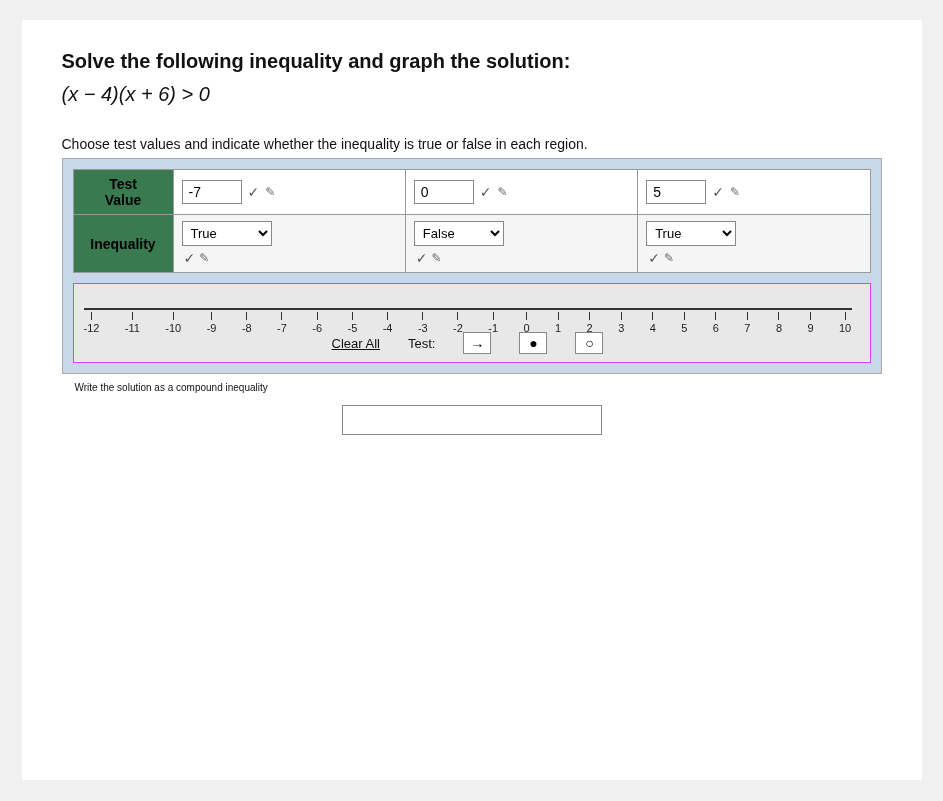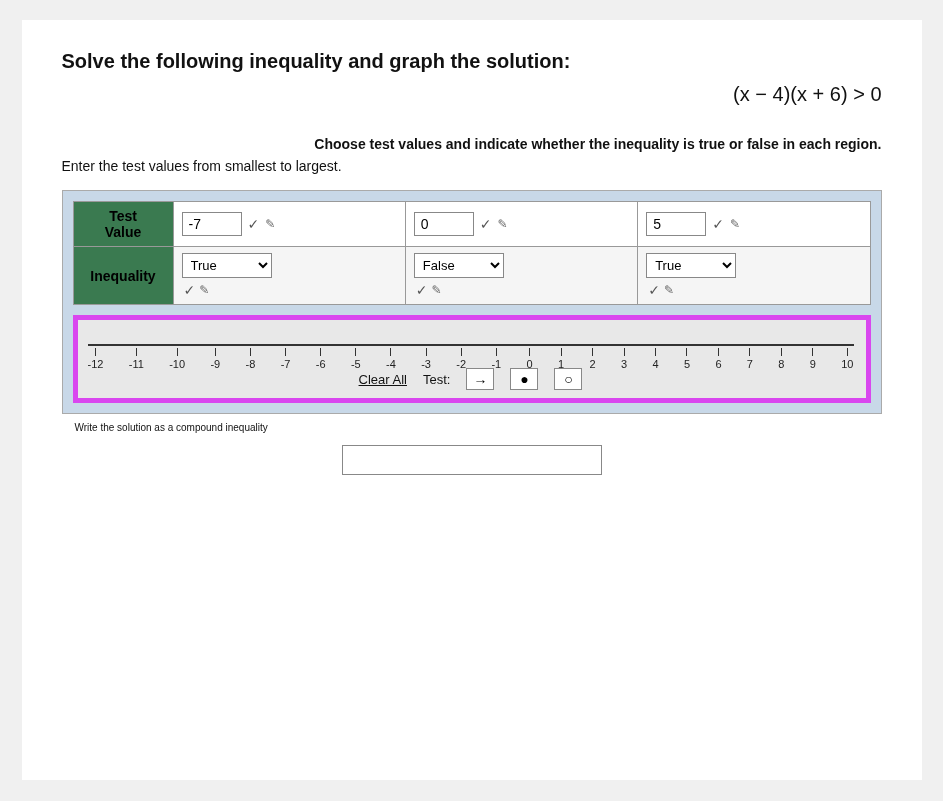--- a/index.html
+++ b/index.html
@@ -19,31 +19,31 @@
       padding: 30px 40px;
       position: relative;
     }
     .instructions {
       font-size: 20px;
       font-weight: bold;
       margin-bottom: 10px;
       color: #111;
     }
     .equation {
-      text-align: right;
+      text-align: left;
       font-size: 20px;
       margin: 10px 0 30px 0;
+      font-style: italic;
       color: #111;
     }
     .choose-text {
       font-size: 14px;
-      font-weight: bold;
+      font-weight: normal;
       margin-bottom: 6px;
       color: #111;
-      text-align: right;
     }
     .enter-text {
       font-size: 14px;
       margin-bottom: 16px;
       color: #111;
     }
     
     .table-area {
       background: #c8d8e8;
       border: 1px solid #aaa;
@@ -108,22 +108,22 @@
     .check-edit-row {
       display: flex;
       align-items: center;
       gap: 4px;
       margin-top: 4px;
       padding-left: 2px;
     }
     
     .number-line-container {
       background: #e8e8e8;
-      border: 5px solid #d946ef;
-      padding: 10px 12px 8px 10px;
+      border: 1px solid #d946ef;
+      padding: 10px 18px 8px 10px;
       position: relative;
       margin-top: 6px;
     }
     .number-line {
       position: relative;
       height: 30px;
       margin: 0 auto;
       width: 100%;
     }
     .nl-axis {
@@ -152,21 +152,21 @@
     .nl-tick-mark {
       width: 1px;
       height: 8px;
       background: #333;
       margin-bottom: 2px;
     }
     .controls-row {
       display: flex;
       align-items: center;
       justify-content: center;
-      gap: 16px;
+      gap: 28px;
       margin-top: 8px;
       font-size: 13px;
     }
     .clear-all-btn {
       background: none;
       border: none;
       font-size: 13px;
       cursor: pointer;
       color: #111;
       text-decoration: underline;
@@ -207,21 +207,20 @@
     }
   </style>
 </head>
 <body>
 
 <div class="page">
   <div class="instructions">Solve the following inequality and graph the solution:</div>
   <div class="equation">(x − 4)(x + 6) &gt; 0</div>
 
   <div class="choose-text">Choose test values and indicate whether the inequality is true or false in each region.</div>
-  <div class="enter-text">Enter the test values from smallest to largest.</div>
 
   <div class="table-area">
     <table class="value-table">
       <tbody>
 
         <tr>
           <td class="header-cell" rowspan="1">
             <div>Test</div>
             <div>Value</div>
           </td>

